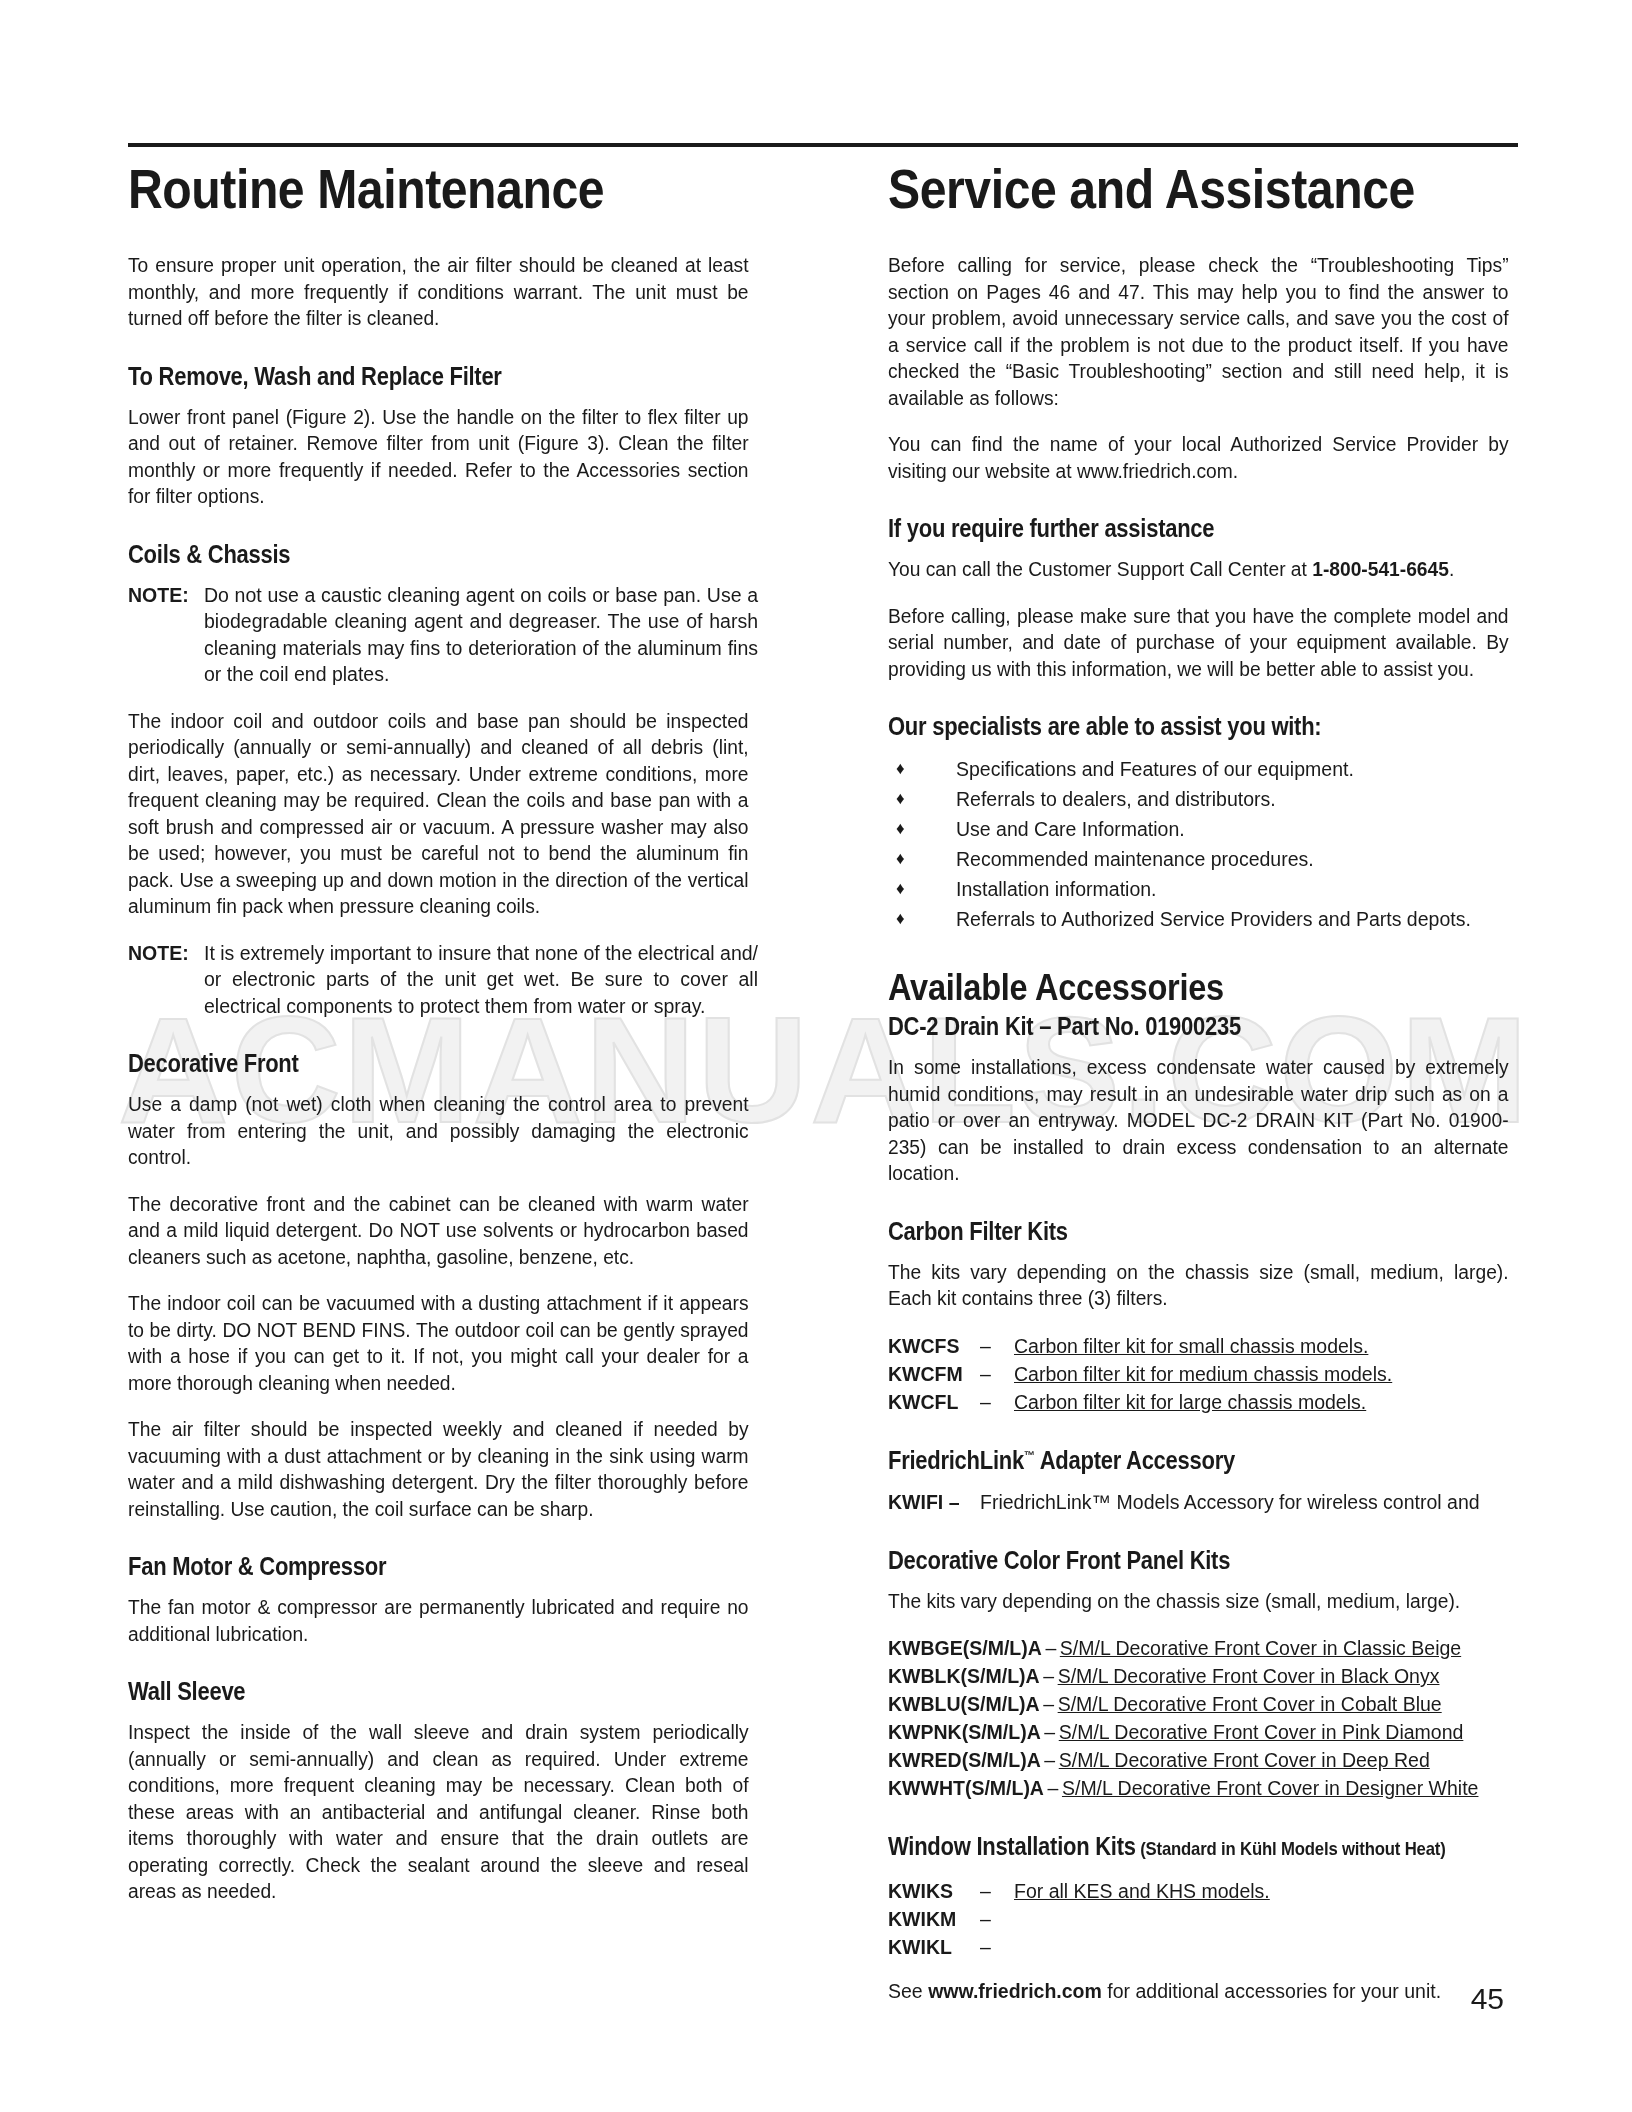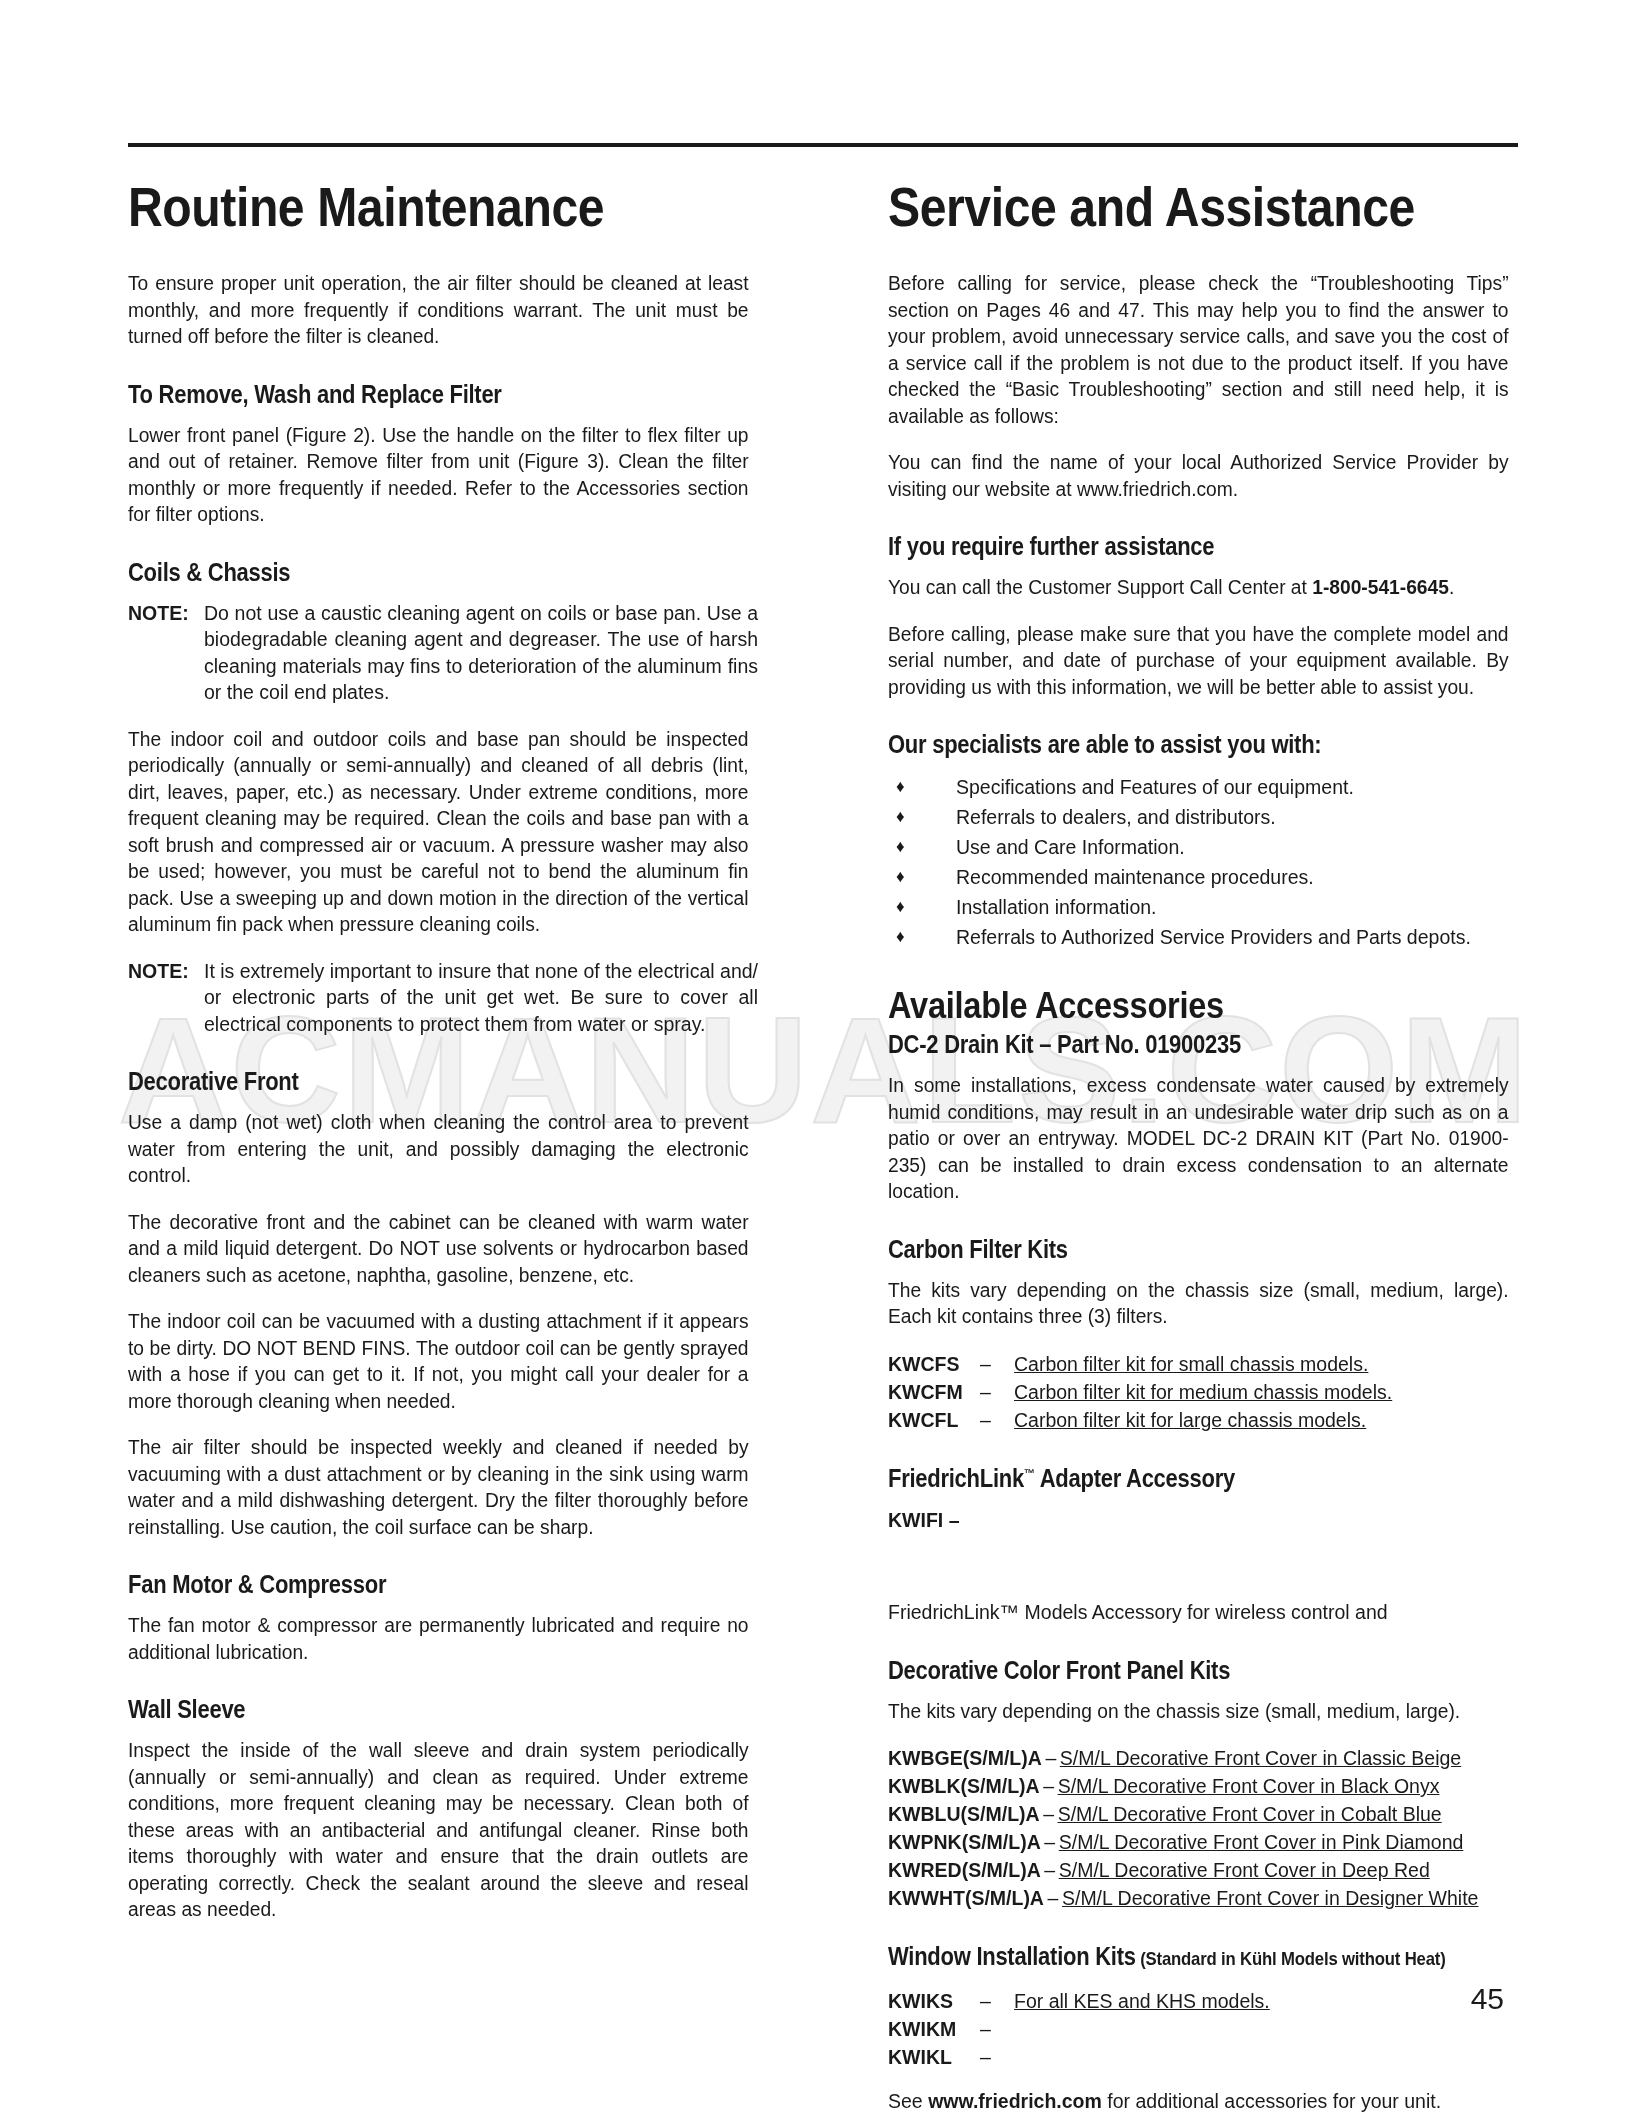--- a/index.html
+++ b/index.html
@@ -52,21 +52,21 @@
     left: 128px;
     top: 143px;
     width: 1390px;
     height: 4px;
     background: #1a1a1a;
   }
 
   
   .col {
     position: absolute;
-    top: 178px;
+    top: 160px;
     width: 630px;
     z-index: 10;
   }
   .col-left  { left: 128px; }
   .col-right { left: 888px; }
 
   h1.title {
     font-family: "Liberation Sans Narrow", "Liberation Sans", sans-serif;
     font-weight: 700;
     font-size: 56px;
@@ -170,21 +170,21 @@
   }
   .prow .desc { flex: 1 1 auto; text-decoration: underline; }
 
   .prow.w-wide .code { width: 92px; flex: 0 0 92px; }
   .prow.w-wide .dash { width: 34px; flex: 0 0 34px; }
 
   .prow.w-panel .code { width: auto; flex: 0 0 auto; }
   .prow.w-panel .dash { width: 18px; flex: 0 0 18px; text-align: center; }
 
   .kwifi-wrap { font-size: 19.5px; line-height: 28px; margin: 6px 0 8px 0; }
-  .kwifi-wrap .l1 { display: flex; flex-direction: column; }
+  .kwifi-wrap .l1 { display: flex; }
   .kwifi-wrap .l1 .code { font-weight: 700; width: 92px; flex: 0 0 92px; }
   .kwifi-wrap .l1 .rest { flex: 1 1 auto; text-align: justify; }
   .kwifi-wrap .l2 { padding-left: 126px; }
 
   .seefoot { font-size: 19.5px; line-height: 28px; margin-top: 16px; }
   .seefoot b { font-weight: 700; }
 
   .pageno {
     position: absolute;
     right: 128px;

